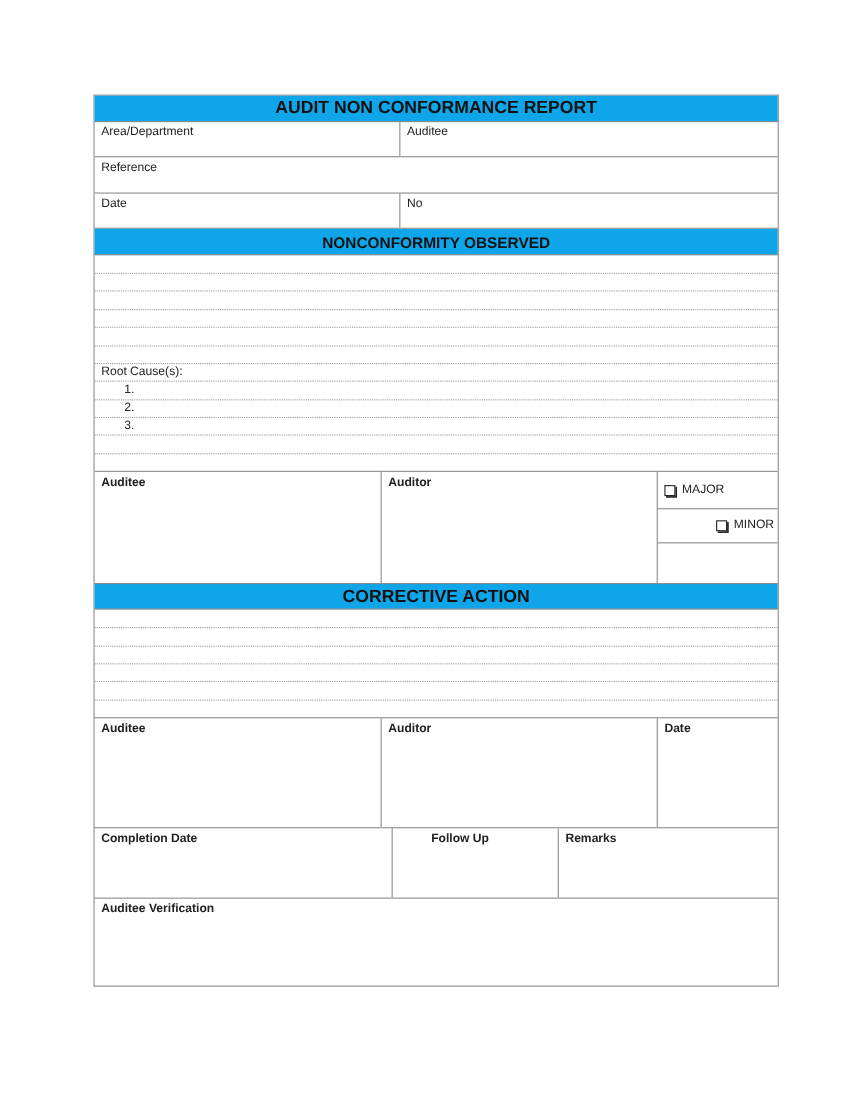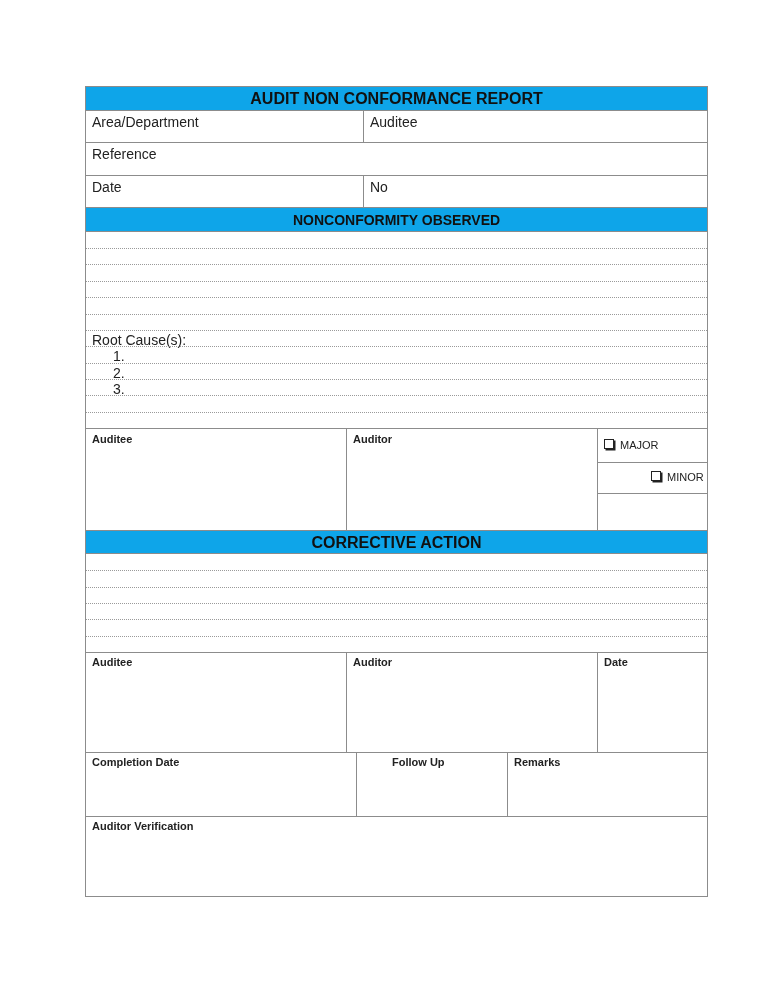--- a/index.html
+++ b/index.html
@@ -5,23 +5,23 @@
   html, body { margin: 0; padding: 0; background: #ffffff; }
   body { width: 768px; height: 994px; position: relative; font-family: "Liberation Sans", sans-serif; color: #222; }
   .form { position: absolute; left: 85px; top: 86px; width: 623px; border: 1px solid #8c8c8c; box-sizing: border-box; }
   .abs { position: absolute; box-sizing: border-box; }
   .hdr { background: #0ea5e9; border-bottom: 1px solid #8c8c8c; text-align: center; font-weight: bold; color: #111; }
   .hdr.big { font-size: 16px; }
   .hdr.mid { font-size: 14px; }
   .vline { position: absolute; width: 1px; background: #8c8c8c; }
   .hline { position: absolute; left: 0; right: 0; height: 0; border-top: 1px dotted #9a9a9a; }
   .hline.solid { border-top: 1px solid #8c8c8c; }
-  .lbl { position: absolute; font-size: 14px; }
+  .lbl { position: absolute; font-size: 11px; }
   .lbl.b { font-weight: bold; font-size: 11px; }
-  .chk { position: absolute; font-size: 11px; display: flex; align-items: flex-start; gap: 4px; }
+  .chk { position: absolute; font-size: 11px; display: flex; align-items: flex-end; gap: 4px; }
   .box { display: inline-block; width: 8px; height: 8px; border: 1px solid #222; box-shadow: 1.5px 1.5px 0 #222; background: #fff; margin-right: 2px; }
 </style>
 </head>
 <body>
 
 <div class="form" style="height:811px;">
 
   <div class="abs hdr big" style="left:0; top:0; width:100%; height:24px; line-height:24px;">AUDIT NON CONFORMANCE REPORT</div>
 
   <div class="abs" style="left:0; top:24px; width:277px; height:32px; border-bottom:1px solid #8c8c8c;">
@@ -115,16 +115,16 @@
   <div class="vline" style="left:270px; top:666px; height:64px;"></div>
   <div class="abs" style="left:271px; top:666px; width:150px; height:64px; border-bottom:1px solid #8c8c8c;">
     <span class="lbl b" style="left:6px; top:3px;margin-left:29px;">Follow Up</span>
   </div>
   <div class="vline" style="left:421px; top:666px; height:64px;"></div>
   <div class="abs" style="left:422px; top:666px; right:0; height:64px; border-bottom:1px solid #8c8c8c;">
     <span class="lbl b" style="left:6px; top:3px;">Remarks</span>
   </div>
 
   <div class="abs" style="left:0; top:730px; width:100%; height:79px;">
-    <span class="lbl b" style="left:6px; top:3px;">Auditor Verification</span>
+    <span class="lbl b" style="left:6px; top:3px;">Auditee Verification</span>
   </div>
 
 </div>
 
 </body></html>

